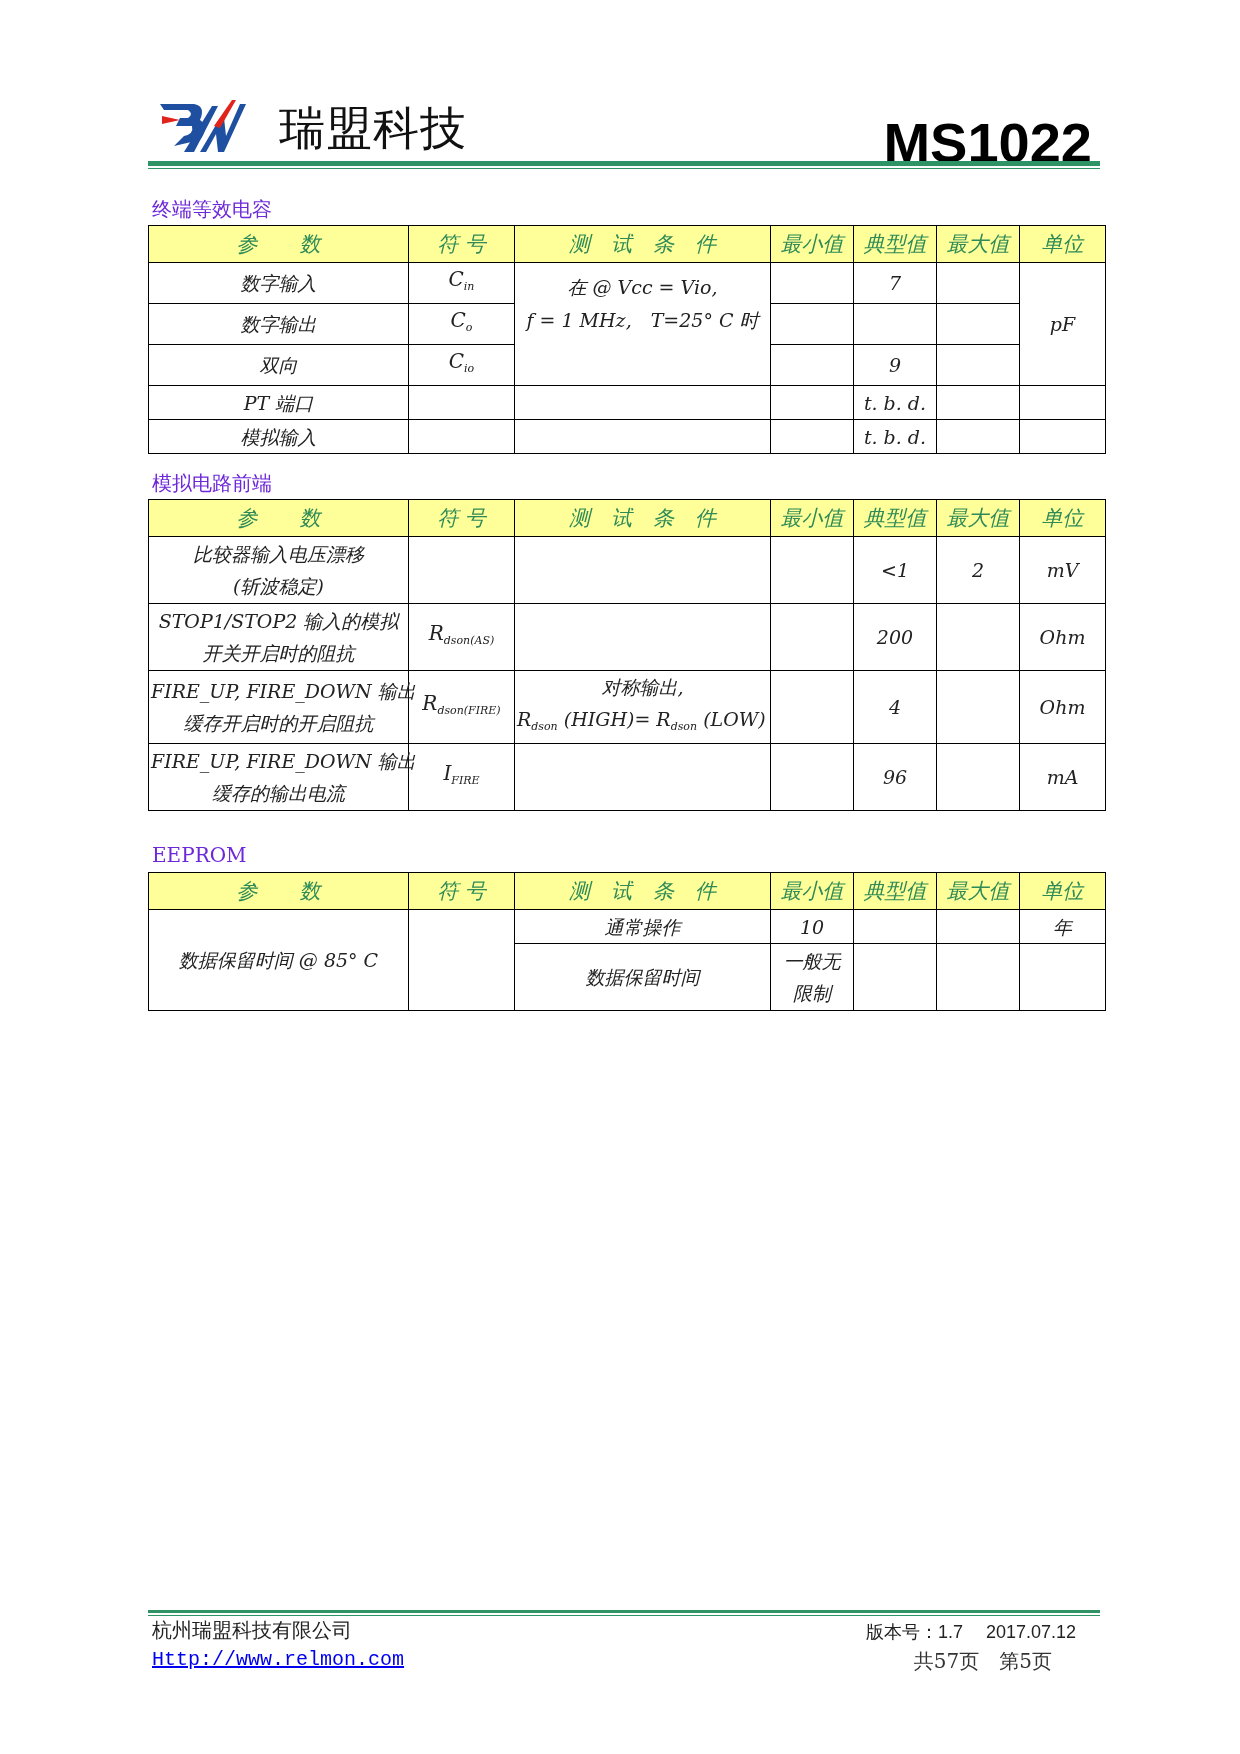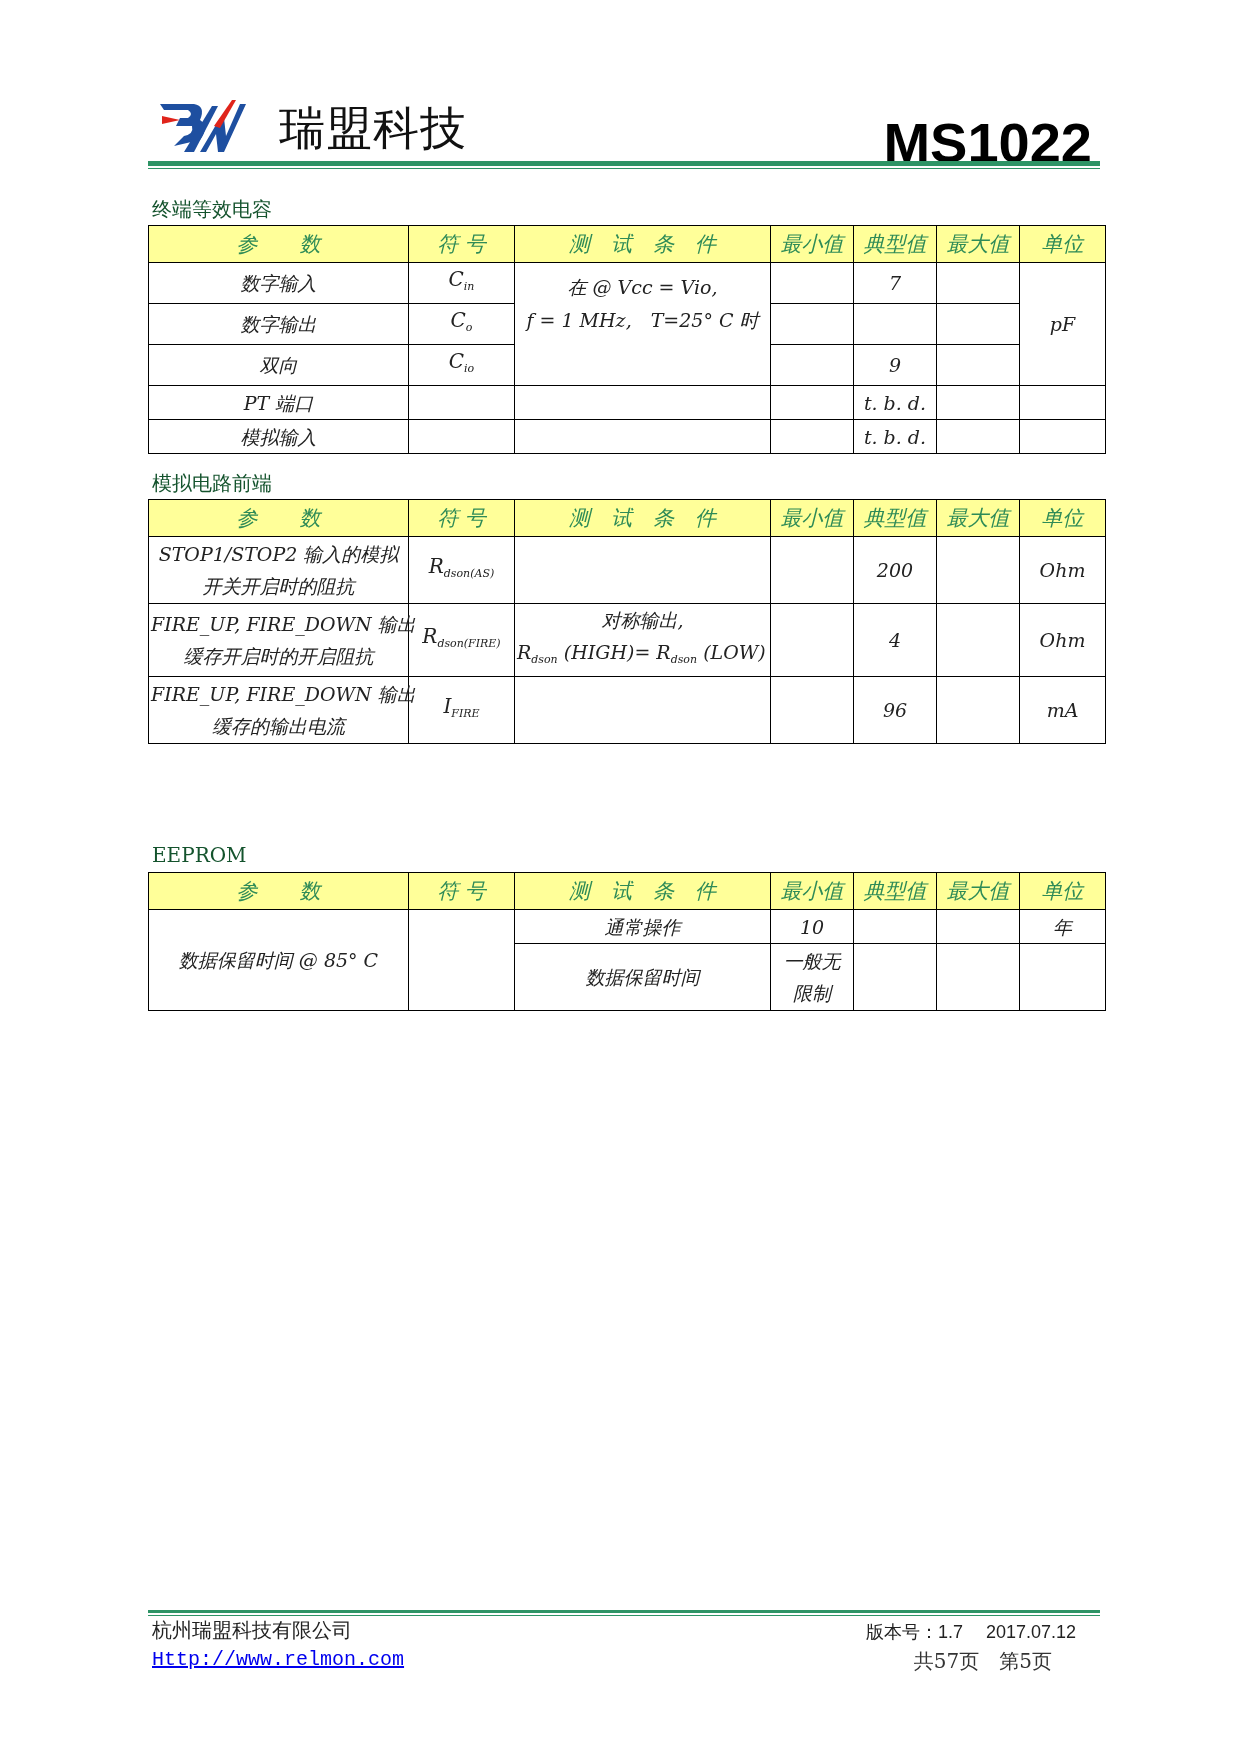--- a/index.html
+++ b/index.html
@@ -3,21 +3,21 @@
 <meta charset="utf-8">
 <style>
   html, body { margin:0; padding:0; background:#fff; }
   body { width:1240px; height:1754px; position:relative; font-family:"DejaVu Serif", serif; color:#222; overflow:hidden; }
   .header { position:absolute; left:148px; top:92px; width:952px; height:78px; }
   .logo { position:absolute; left:6px; top:4px; width:92px; height:60px; }
   .company { position:absolute; left:100px; top:6px; font-size:46px; letter-spacing:1px; color:#111; font-family:"DejaVu Serif", serif;margin-left:31px; }
   .model { position:absolute; right:8px; top:18px; font-family:"Liberation Sans", sans-serif; font-weight:bold; font-size:56px; color:#000; }
   .rule-thick { position:absolute; left:148px; width:952px; height:5px; background:#2e9466; }
   .rule-thin { position:absolute; left:148px; width:952px; height:1px; background:#2e9466; }
-  .sec-title { position:absolute; left:152px; font-size:20px; color:#14532d; }
+  .sec-title { position:absolute; left:152px; font-size:20px; color:#6d28d9; }
   table.spec { position:absolute; left:148px; width:957px; border-collapse:collapse; table-layout:fixed; font-size:19px;font-style:italic; }
   table.spec td, table.spec th { border:1.5px solid #000; text-align:center; vertical-align:middle; padding:0 2px; line-height:32px; font-weight:normal; }
   table.spec th { background:#ffff99; color:#2e8b57; height:36px; font-size:21px; }
   .sym { font-size:20px; }
   .sym sub { font-size:11px; vertical-align:-4px; }
   .footer-left { position:absolute; left:152px; top:1617px; font-size:20px; }
   .footer-link { position:absolute; left:152px; top:1648px; font-family:Liberation Mono, monospace; font-size:20px; color:#0000ee; text-decoration:underline; }
   .footer-right { position:absolute; right:164px; top:1620px; font-size:18px; }
   .footer-right2 { position:absolute; right:188px; top:1648px; font-size:20px; color:#333; }
   .sans { font-family:"Liberation Sans", sans-serif; }
@@ -123,20 +123,32 @@
     <th>参　　数</th>
     <th>符 号</th>
     <th>测　试　条　件</th>
     <th>最小值</th>
     <th>典型值</th>
     <th>最大值</th>
     <th>单位</th>
   </tr>
   <tr style="height:67px">
     <td>
+          <div>比较器输入电压漂移</div>
+          <div>(斩波稳定)</div>
+        </td>
+    <td></td>
+    <td></td>
+    <td></td>
+    <td>&lt;1</td>
+    <td>2</td>
+    <td>mV</td>
+  </tr>
+  <tr style="height:67px">
+    <td>
           <div>STOP1/STOP2 输入的模拟</div>
           <div>开关开启时的阻抗</div>
         </td>
     <td class="sym"><span>R</span><sub>dson(AS)</sub></td>
     <td></td>
     <td></td>
     <td>200</td>
     <td></td>
     <td>Ohm</td>
   </tr>

